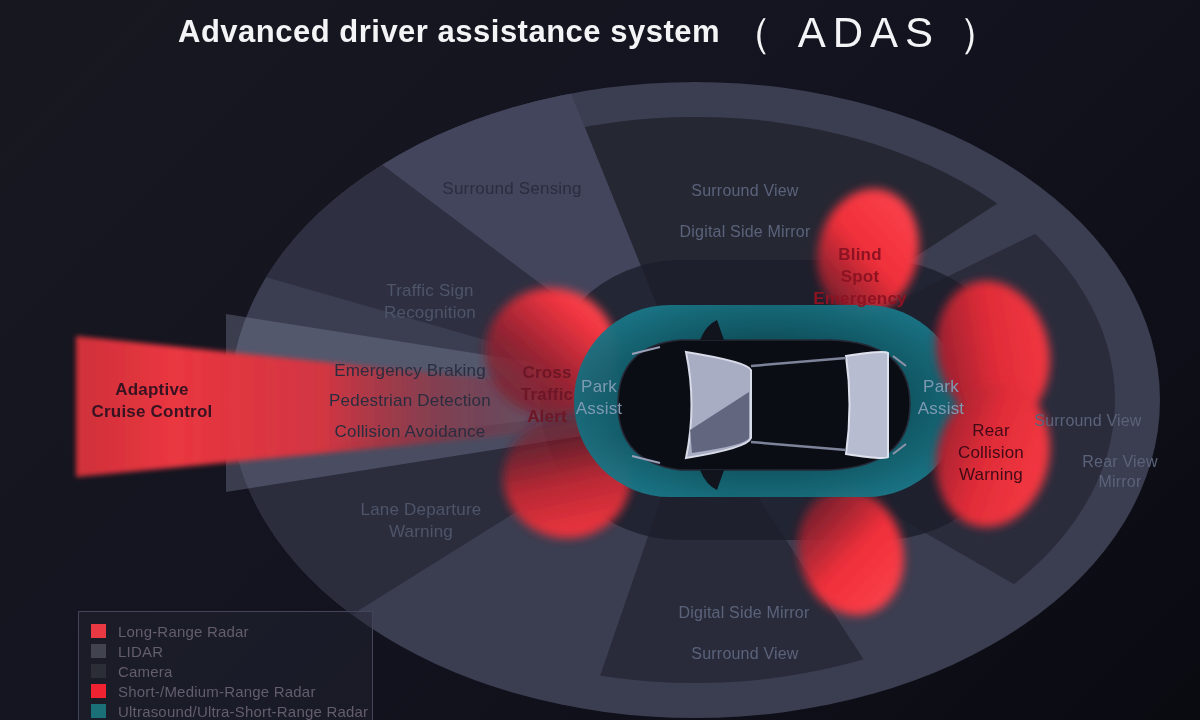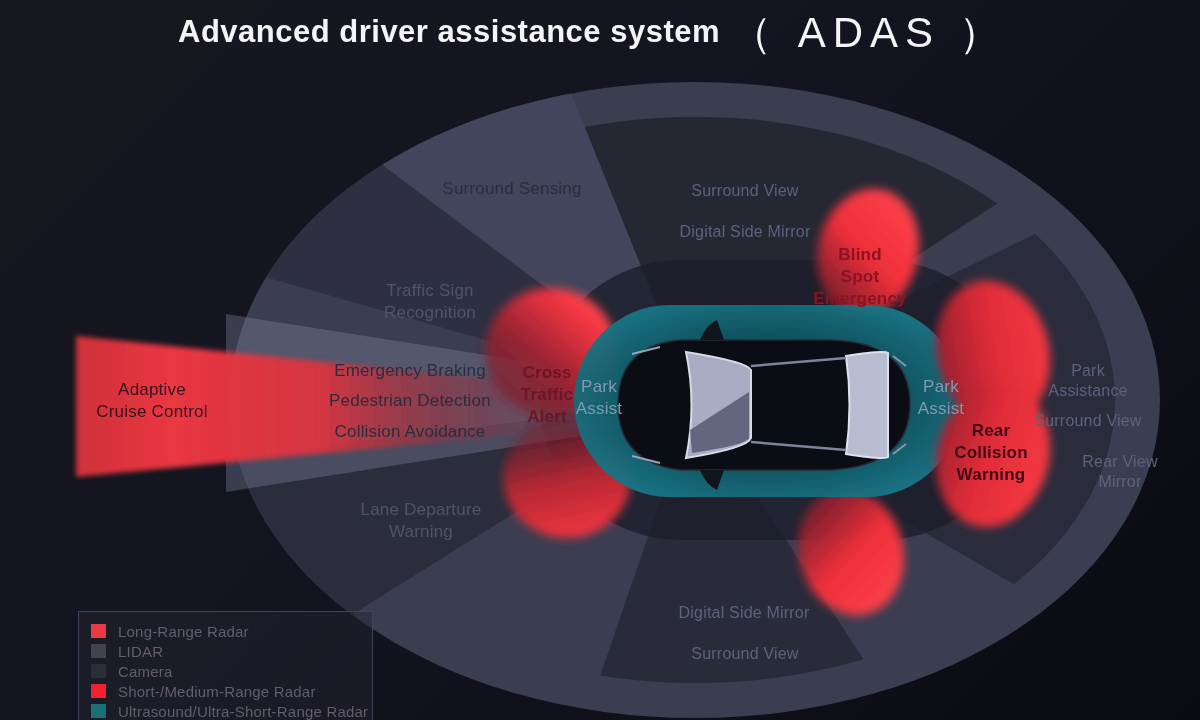--- a/index.html
+++ b/index.html
@@ -10,22 +10,22 @@
   .title{position:absolute;left:178px;top:4px;display:flex;align-items:center;color:#f4f4f6;}
   .title .main{font-size:31px;font-weight:700;letter-spacing:.5px;}
   .title .acr{font-size:42px;font-weight:400;letter-spacing:7px;margin-left:10px;position:relative;top:1px;}
   .lbl{position:absolute;transform:translate(-50%,-50%);white-space:pre-line;text-align:center;
        line-height:1.28;letter-spacing:.2px;}
   .t-dk{color:#2a2d3f;font-size:17px;font-weight:400;}
   .t-bl{color:#5b637b;font-size:16px;font-weight:400;margin-top:15px;}
   .t-gr{color:#4e5569;font-size:17px;font-weight:400;}
   .t-red{color:#8e1322;font-size:17px;font-weight:700;}
   .t-dred{color:#6d1626;font-size:17px;font-weight:700;margin-top:40px;}
-  .t-mar{color:#371220;font-size:17px;font-weight:400;}
-  .t-wine{color:#400a16;font-size:17px;font-weight:700;}
+  .t-mar{color:#371220;font-size:17px;font-weight:700;}
+  .t-wine{color:#400a16;font-size:17px;font-weight:400;}
   .t-teal{color:#7e9ab2;font-size:17px;font-weight:400;}
   #legend{position:absolute;left:78px;top:611px;width:295px;height:112px;
           border:1px solid #42445a;background:rgba(36,37,50,.45);
           padding:9px 0 0 12px;box-sizing:border-box;}
   .lg-row{display:flex;align-items:center;height:20px;}
   .lg-sw{width:15px;height:14px;margin-right:12px;flex:0 0 auto;}
   .lg-tx{color:#645d6d;font-size:15px;letter-spacing:.2px;}
 </style>
 </head>
 <body>
@@ -155,21 +155,20 @@
   <div class="lbl t-dk" style="left:410px;top:432px">Collision Avoidance</div>
   <div class="lbl t-mar" style="left:152px;top:401px">Adaptive
 Cruise Control</div>
   <div class="lbl t-teal" style="left:599px;top:398px">Park
 Assist</div>
   <div class="lbl t-teal" style="left:941px;top:398px">Park
 Assist</div>
   <div class="lbl t-wine" style="left:991px;top:453px">Rear
 Collision
 Warning</div>
-  <div class="lbl t-bl" style="left:1088px;top:366px">Park Assistance</div>
   <div class="lbl t-bl" style="left:1088px;top:406px">Surround View</div>
   <div class="lbl t-bl" style="left:1120px;top:457px">Rear View
 Mirror</div>
   <div class="lbl t-gr" style="left:421px;top:521px">Lane Departure
 Warning</div>
   <div class="lbl t-bl" style="left:744px;top:598px">Digital Side Mirror</div>
   <div class="lbl t-bl" style="left:745px;top:639px">Surround View</div>
 
   <div id="legend">
     <div class="lg-row">

